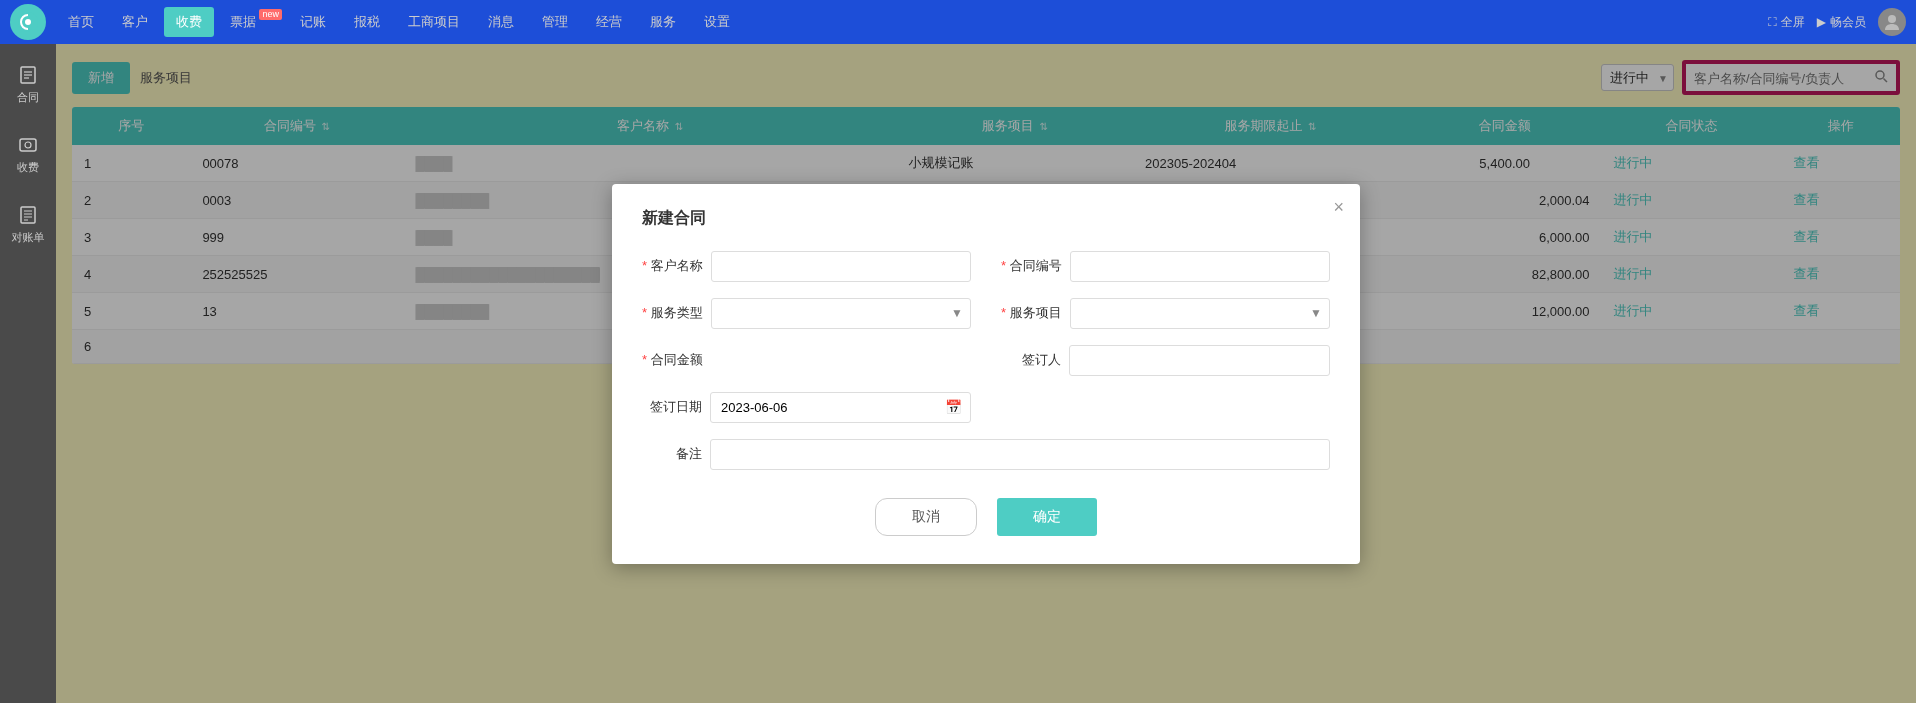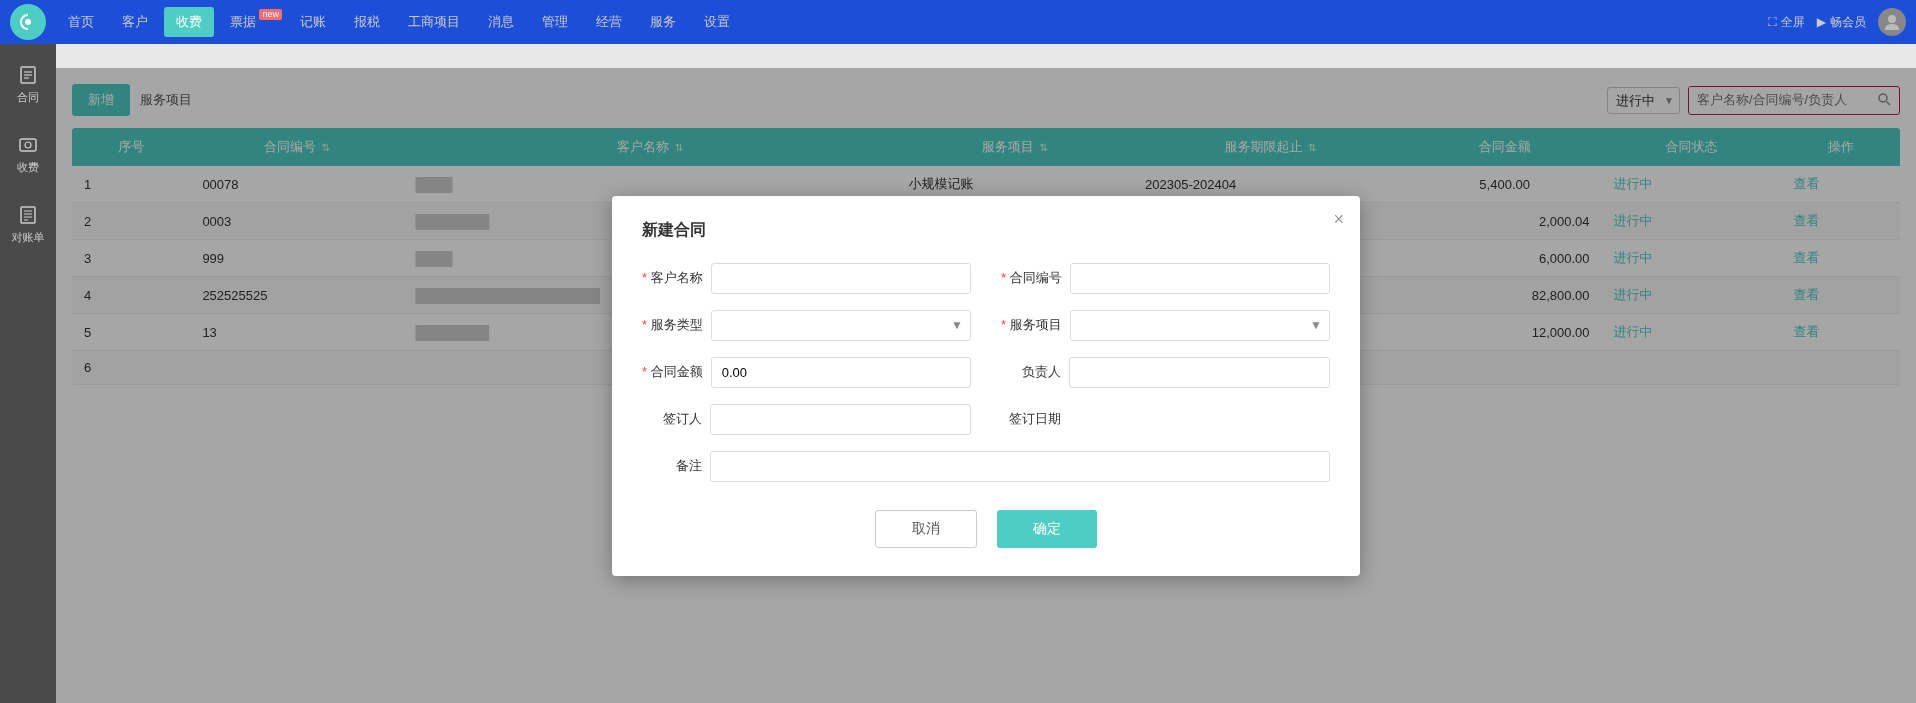--- a/index.html
+++ b/index.html
@@ -85,25 +85,24 @@
     }
     .sidebar-item .s-icon {
       width: 22px; height: 22px;
       display: flex; align-items: center; justify-content: center;
       font-size: 16px;
     }
 
     
     .content-area {
       flex: 1;
-      background: #ffffff;
+      background: #fef9c3;
       padding: 16px;
       overflow: auto;
       position: relative;
-      margin-top: 24px;
     }
 
     
     .toolbar {
       display: flex; align-items: center; gap: 10px; margin-bottom: 12px;
     }
     .btn-new {
       background: #4ecdc4;
       color: white;
       border: none;
@@ -123,22 +122,22 @@
       border: 1px solid #ccc;
       border-radius: 3px;
       padding: 5px 24px 5px 8px;
       font-size: 13px;
       background: white;
       appearance: none;
       cursor: pointer;
       color: #333;
     }
     .search-box {
-      display: flex; align-items: flex-start;
-      border: 1px solid #be185d; border-radius: 3px;
+      display: flex; align-items: flex-end;
+      border: 4px solid #be185d; border-radius: 3px;
       background: white; overflow: hidden;
     }
     .search-input {
       border: none; outline: none; padding: 5px 8px; font-size: 13px; width: 180px;
     }
     .search-btn {
       background: none; border: none; cursor: pointer; padding: 5px 8px; color: #888;
     }
 
     
@@ -266,21 +265,21 @@
     }
     .dialog-footer {
       display: flex; justify-content: center; gap: 20px;
       margin-top: 28px;
     }
     .btn-cancel {
       border: 1px solid #ccc;
       background: white;
       color: #555;
       padding: 9px 36px;
-      border-radius: 3px;
+      border-radius: 12px;
       cursor: pointer;
       font-size: 14px;
     }
     .btn-confirm {
       border: none;
       background: #4ecdc4;
       color: white;
       padding: 9px 36px;
       border-radius: 3px;
       cursor: pointer;
@@ -511,33 +510,32 @@
           <div class="form-row">
             <label class="form-label required">服务项目</label>
             <div class="form-select-wrap">
               <select class="form-select"></select>
               <span class="select-arrow">▼</span>
             </div>
           </div>
 
           <div class="form-row">
             <label class="form-label required">合同金额</label>
-            <input class="form-input" type="text" value="0.00" style="">
-          </div>
-          <div class="form-row">
-            <label class="form-label">负责人</label>
-            <input class="form-input" type="text" style="">
           </div>
 
           <div class="form-row">
             <label class="form-label">签订人</label>
             <input class="form-input" type="text" style="">
           </div>
           <div class="form-row">
             <label class="form-label">签订日期</label>
+            <div class="date-input-wrap">
+              <input class="date-input" type="text" value="2023-06-06" style="">
+              <span class="date-icon">📅</span>
+            </div>
           </div>
 
           <div class="form-row full-width">
             <label class="form-label">备注</label>
             <input class="form-input" type="text" style="">
           </div>
         </div>
 
         <div class="dialog-footer">
           <button class="btn-cancel">取消</button>

